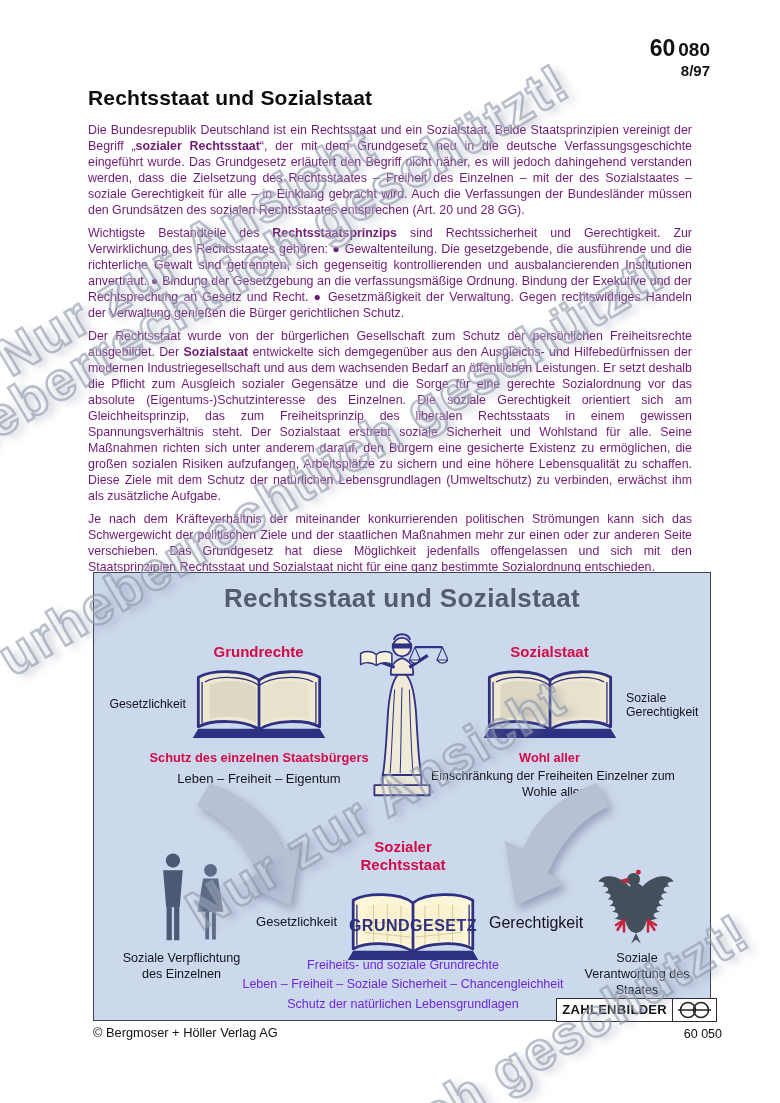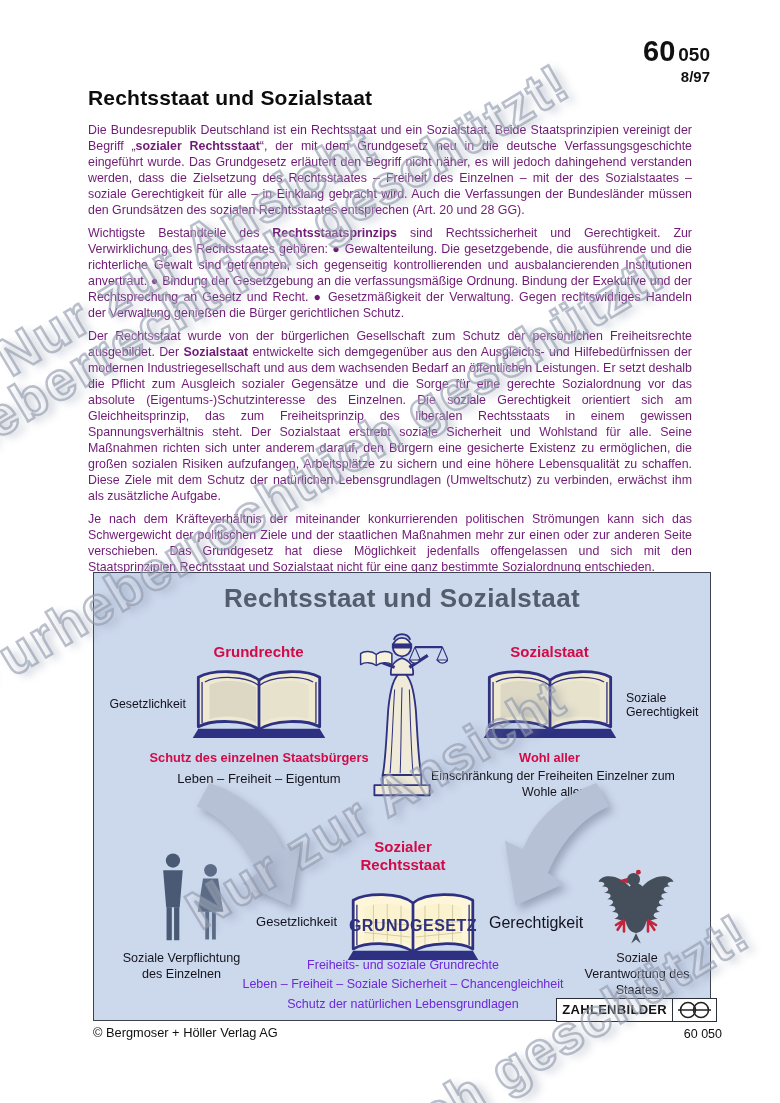--- a/index.html
+++ b/index.html
@@ -2,21 +2,21 @@
 <html lang="de" style="--accent-red: #d20a47; --navy: #2e3181; --diagram-bg: #ccd8ec; --diagram-title: #525e6d; --figure-slate: #4a5a74; --eagle-body: #454e5b; --eagle-accent: #c32439; --arrow-fill: #b6c1d6;"><head>
 <meta charset="utf-8">
 <style>
   html,body{margin:0;padding:0;}
   .page{position:relative;width:780px;height:1103px;background:#ffffff;overflow:hidden;
         font-family:"Liberation Sans",sans-serif;color:#111;}
 
   
   .hdr{position:absolute;top:36px;right:70px;text-align:right;line-height:1.05;}
   .hdr .code{font-weight:bold;}
-  .hdr .code .big{font-size:29px;}
+  .hdr .code .big{font-size:23px;}
   .hdr .code .small{font-size:19px;margin-left:3px;}
   .hdr .issue{font-weight:bold;font-size:15px;margin-top:3px;}
 
   
   .content{position:absolute;left:88px;top:86px;width:604px;}
   .content h1{margin:0 0 12px 0;font-size:21px;font-weight:bold;color:#0d0d0d;letter-spacing:0.2px;}
   .content p{margin:0 0 7px 0;font-size:12.4px;line-height:16px;text-align:justify;
              color:#701a75;hyphens:auto;}
   .content p b{font-weight:bold;}
 
@@ -128,21 +128,21 @@
       <circle cx="24" cy="10" r="7.5"></circle>
       <path d="M1 10 L34 10"></path>
     </g>
   </defs>
 </svg>
 
 <div class="page">
 
   <div class="hdr">
     <div class="code">
-      <span class="big">60</span><span class="small">050</span>
+      <span class="big">60</span><span class="small">080</span>
     </div>
     <div class="issue">8/97</div>
   </div>
 
   <div class="content">
     <h1>Rechtsstaat und Sozialstaat</h1>
     <div id="article-body">
         <p><span>Die Bundesrepublik Deutschland ist ein Rechtsstaat und ein Sozialstaat. Beide Staatsprinzipien vereinigt der Begriff „</span><b>sozialer Rechtsstaat</b><span>“, der mit dem Grundgesetz neu in die deutsche Verfassungsgeschichte eingeführt wurde. Das Grundgesetz erläutert den Begriff nicht näher, es will jedoch dahingehend verstanden werden, dass die Zielsetzung des Rechtsstaates – Freiheit des Einzelnen – mit der des Sozialstaates – soziale Gerechtigkeit für alle – in Einklang gebracht wird. Auch die Verfassungen der Bundesländer müssen den Grundsätzen des sozialen Rechtsstaates entsprechen (Art. 20 und 28 GG).</span></p>
         <p><span>Wichtigste Bestandteile des </span><b>Rechtsstaatsprinzips</b><span> sind Rechtssicherheit und Gerechtigkeit. Zur Verwirklichung des Rechtsstaates gehören: ● Gewaltenteilung. Die gesetzgebende, die ausführende und die richterliche Gewalt sind getrennten, sich gegenseitig kontrollierenden und ausbalancierenden Institutionen anvertraut. ● Bindung der Gesetzgebung an die verfassungsmäßige Ordnung. Bindung der Exekutive und der Rechtsprechung an Gesetz und Recht. ● Gesetzmäßigkeit der Verwaltung. Gegen rechtswidriges Handeln der Verwaltung genießen die Bürger gerichtlichen Schutz.</span></p>
         <p><span>Der Rechtsstaat wurde von der bürgerlichen Gesellschaft zum Schutz der persönlichen Freiheitsrechte ausgebildet. Der </span><b>Sozialstaat</b><span> entwickelte sich demgegenüber aus den Ausgleichs- und Hilfebedürfnissen der modernen Industriegesellschaft und aus dem wachsenden Bedarf an öffentlichen Leistungen. Er setzt deshalb die Pflicht zum Ausgleich sozialer Gegensätze und die Sorge für eine gerechte Sozialordnung vor das absolute (Eigentums-)Schutzinteresse des Einzelnen. Die soziale Gerechtigkeit orientiert sich am Gleichheitsprinzip, das zum Freiheitsprinzip des liberalen Rechtsstaats in einem gewissen Spannungsverhältnis steht. Der Sozialstaat erstrebt soziale Sicherheit und Wohlstand für alle. Seine Maßnahmen richten sich unter anderem darauf, den Bürgern eine gesicherte Existenz zu ermöglichen, die großen sozialen Risiken aufzufangen, Arbeitsplätze zu sichern und eine höhere Lebensqualität zu schaffen. Diese Ziele mit dem Schutz der natürlichen Lebensgrundlagen (Umweltschutz) zu verbinden, erwächst ihm als zusätzliche Aufgabe.</span></p>

